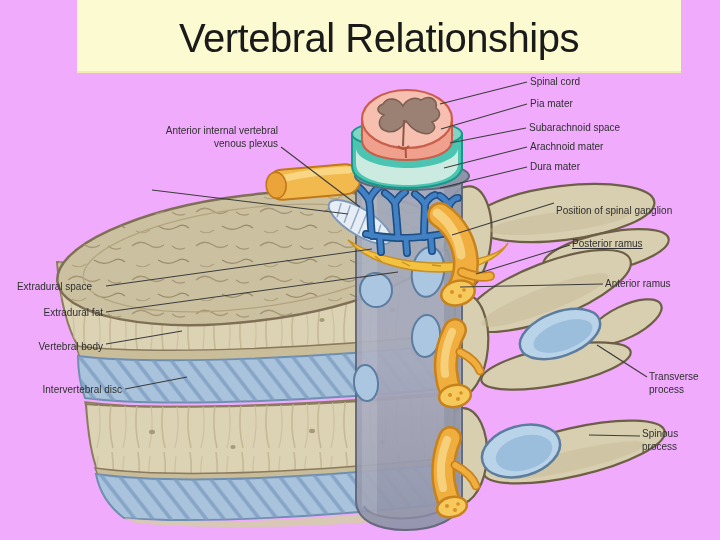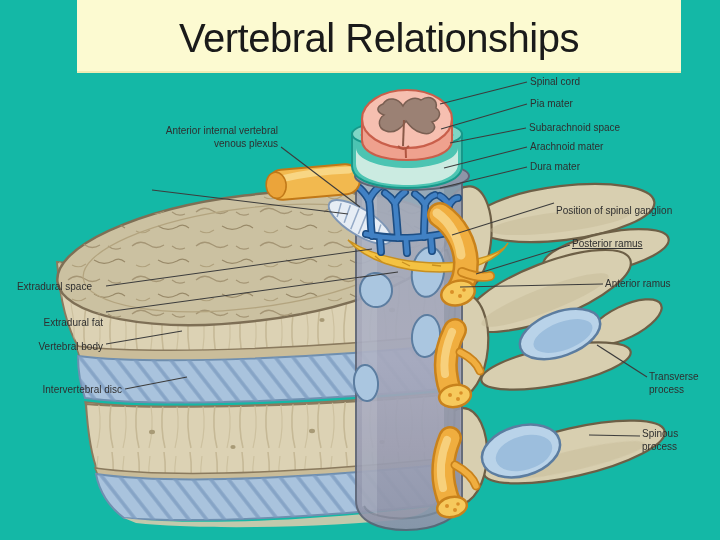--- a/index.html
+++ b/index.html
@@ -1,16 +1,16 @@
 <!DOCTYPE html>
 <html><head>
 <meta charset="utf-8">
 <style>
   html,body{margin:0;padding:0;background:#ffffff;}
-  #slide{position:relative;width:720px;height:540px;background:#14b8a6;overflow:hidden;
+  #slide{position:relative;width:720px;height:540px;background:#f0abfc;overflow:hidden;
          font-family:"Liberation Sans",sans-serif;}
   #title-banner{position:absolute;left:77px;top:0;width:604px;height:73px;
          background:#FCFAD1;border-bottom:2px solid #EFECB4;
          display:flex;align-items:center;justify-content:center;box-sizing:border-box;}
   #title-banner .title{font-size:40px;letter-spacing:-0.5px;color:#1a1a1a;padding-top:6px;
          font-family:"Liberation Sans",sans-serif;}
   svg{position:absolute;left:0;top:0;}
   .lbl{position:absolute;font-size:10px;line-height:13px;color:#2f2f2f;white-space:nowrap;}
   .lbl.wrap{white-space:normal;}
   .lbl.r{text-align:right;}
@@ -285,17 +285,17 @@
   <div class="lbl" style="left:530px;top:140px;">Arachnoid mater</div>
   <div class="lbl" style="left:530px;top:160px;">Dura mater</div>
   <div class="lbl" style="left:556px;top:204px;">Position of spinal ganglion</div>
   <div class="lbl" style="left:572px;top:237px;text-decoration:underline;">Posterior ramus</div>
   <div class="lbl" style="left:605px;top:277px;text-align:center;">Anterior ramus</div>
   <div class="lbl wrap" style="left:649px;top:370px;width:64px;">Transverse process</div>
   <div class="lbl wrap" style="left:642px;top:427px;width:60px;">Spinous process</div>
 
   <div class="lbl wrap r" style="right:442px;top:124px;width:140px;">Anterior internal vertebral venous plexus</div>
   <div class="lbl r" style="right:628px;top:280px;text-align:right;">Extradural space</div>
-  <div class="lbl r" style="right:617px;top:316px;padding-left:32px;">Extradural fat</div>
+  <div class="lbl r" style="right:617px;top:306px;padding-left:32px;">Extradural fat</div>
   <div class="lbl r" style="right:617px;top:340px;">Vertebral body</div>
   <div class="lbl r" style="right:598px;top:383px;margin-left:24px;">Intervertebral disc</div>
 
 </div>
 
 </body></html>

